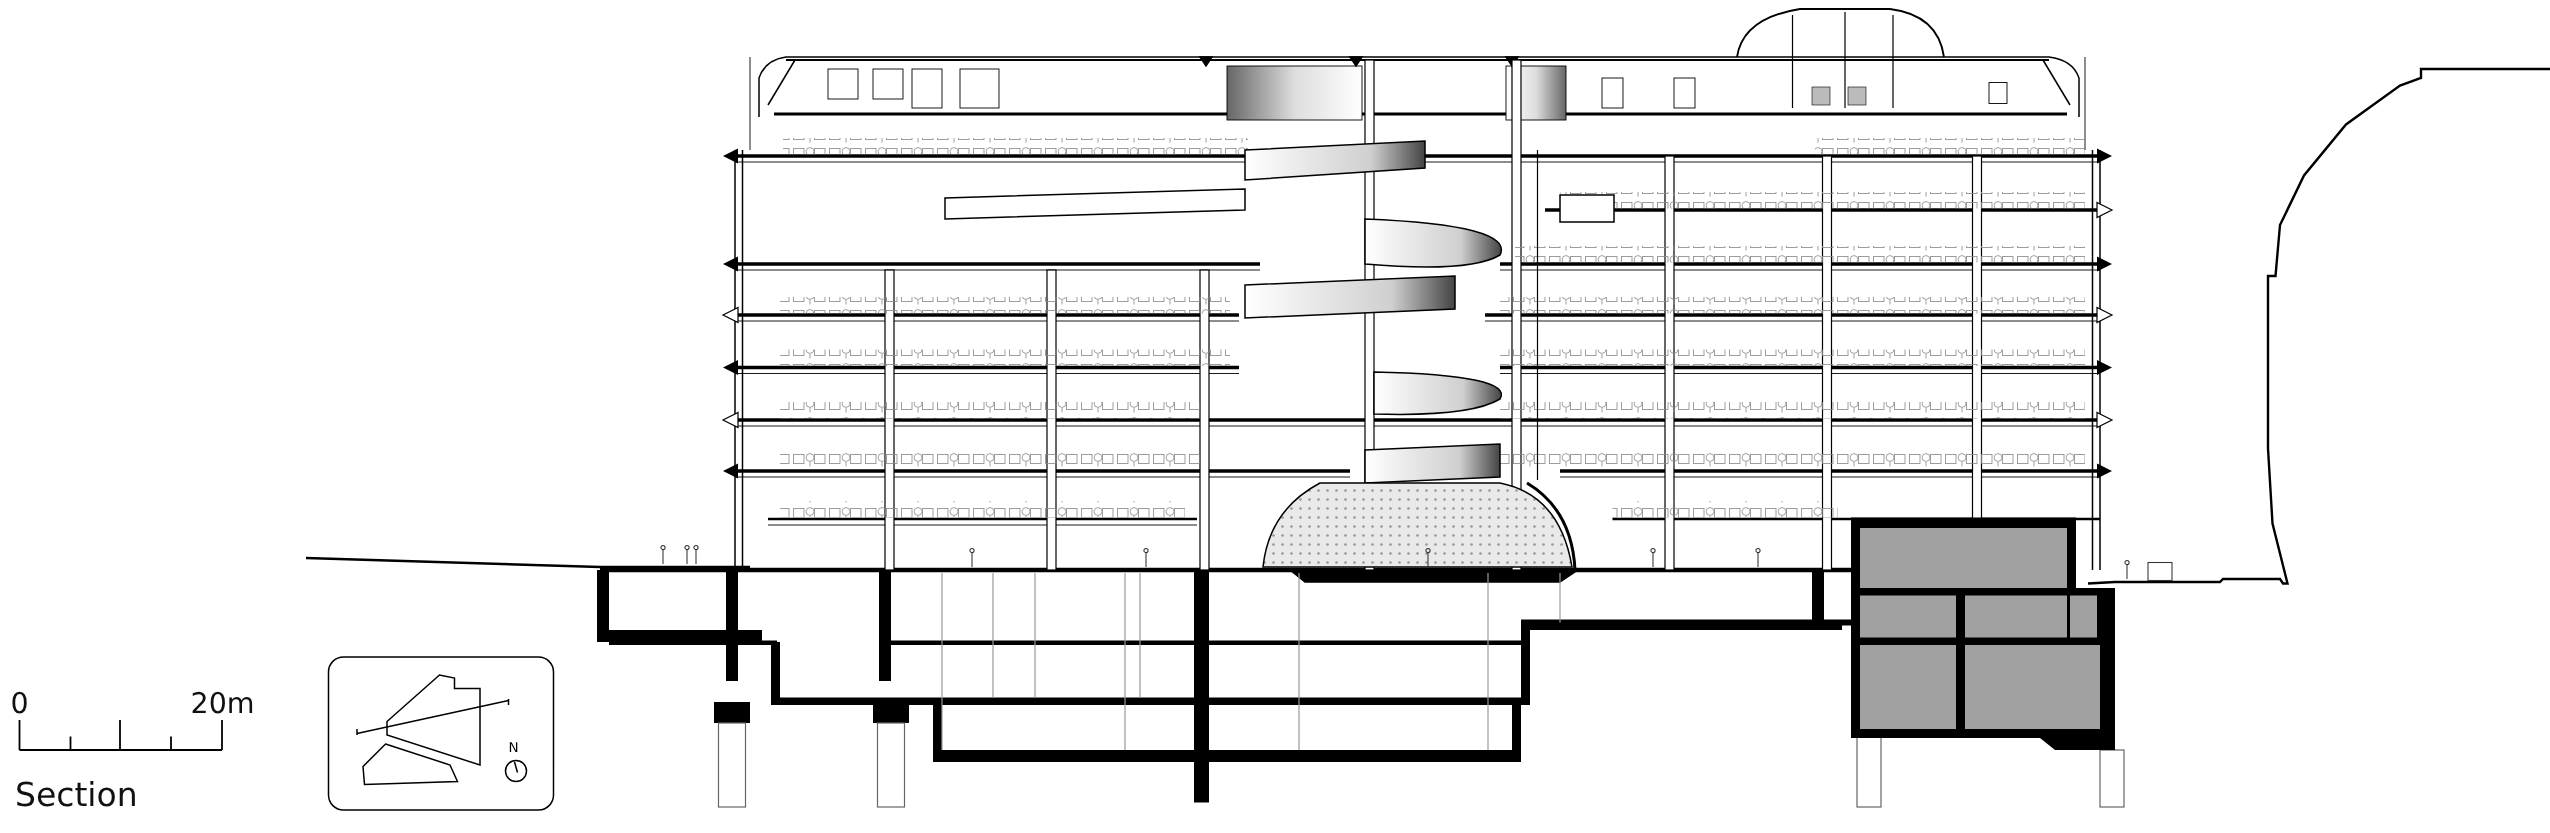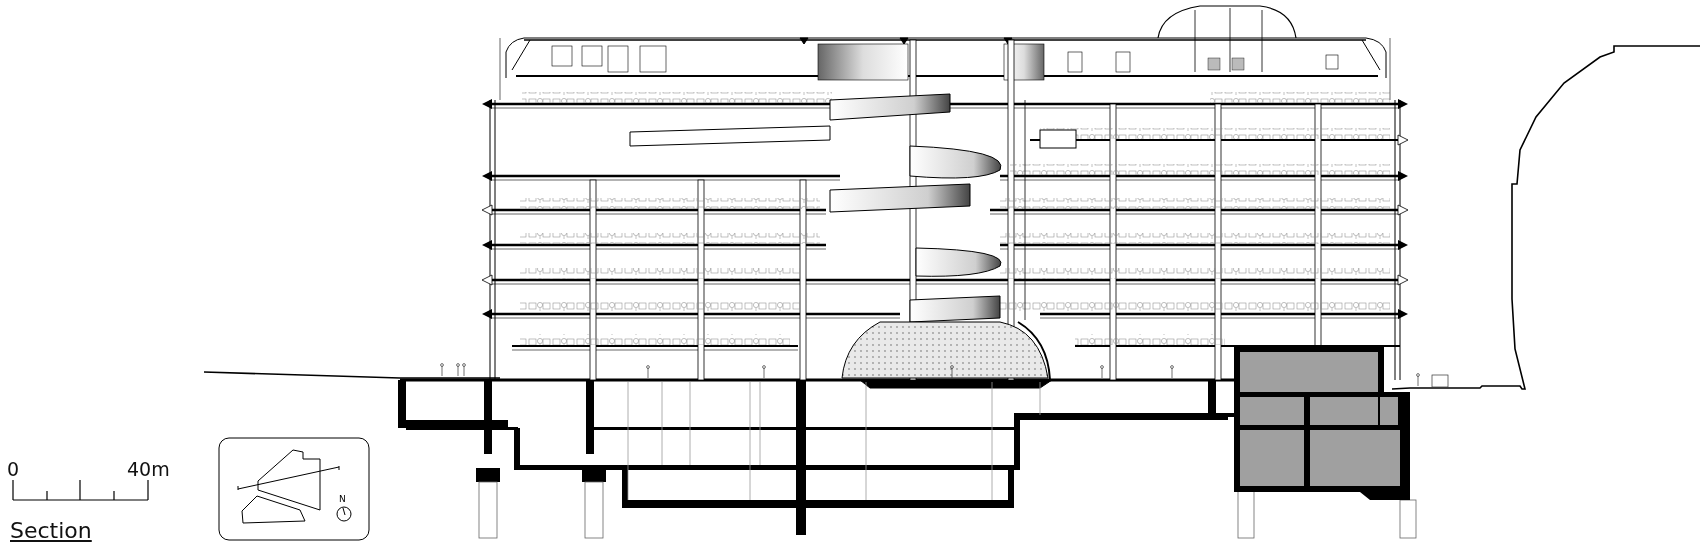--- a/index.html
+++ b/index.html
@@ -306,15 +306,15 @@
     <line x1="238" y1="489" x2="339" y2="467"></line>
     <line x1="238" y1="486" x2="238" y2="490"></line>
     <line x1="339" y1="466" x2="339" y2="470"></line>
     <circle cx="344" cy="514" r="7"></circle>
     <line x1="343" y1="508" x2="345" y2="515"></line>
   </g>
 </svg>
 </div>
 
 <div class="scale-label" style="left:7px;top:458px;">0</div>
-<div class="scale-label" style="left:127px;top:458px;">40m</div>
-<div class="title" style="left:10px;top:518px;text-decoration:underline;">Section</div>
+<div class="scale-label" style="left:127px;top:458px;">20m</div>
+<div class="title" style="left:10px;top:518px;">Section</div>
 <div style="position:absolute;left:339px;top:494px;font-size:9px;font-family:'DejaVu Sans',sans-serif;">N</div>
 
 </body></html>

